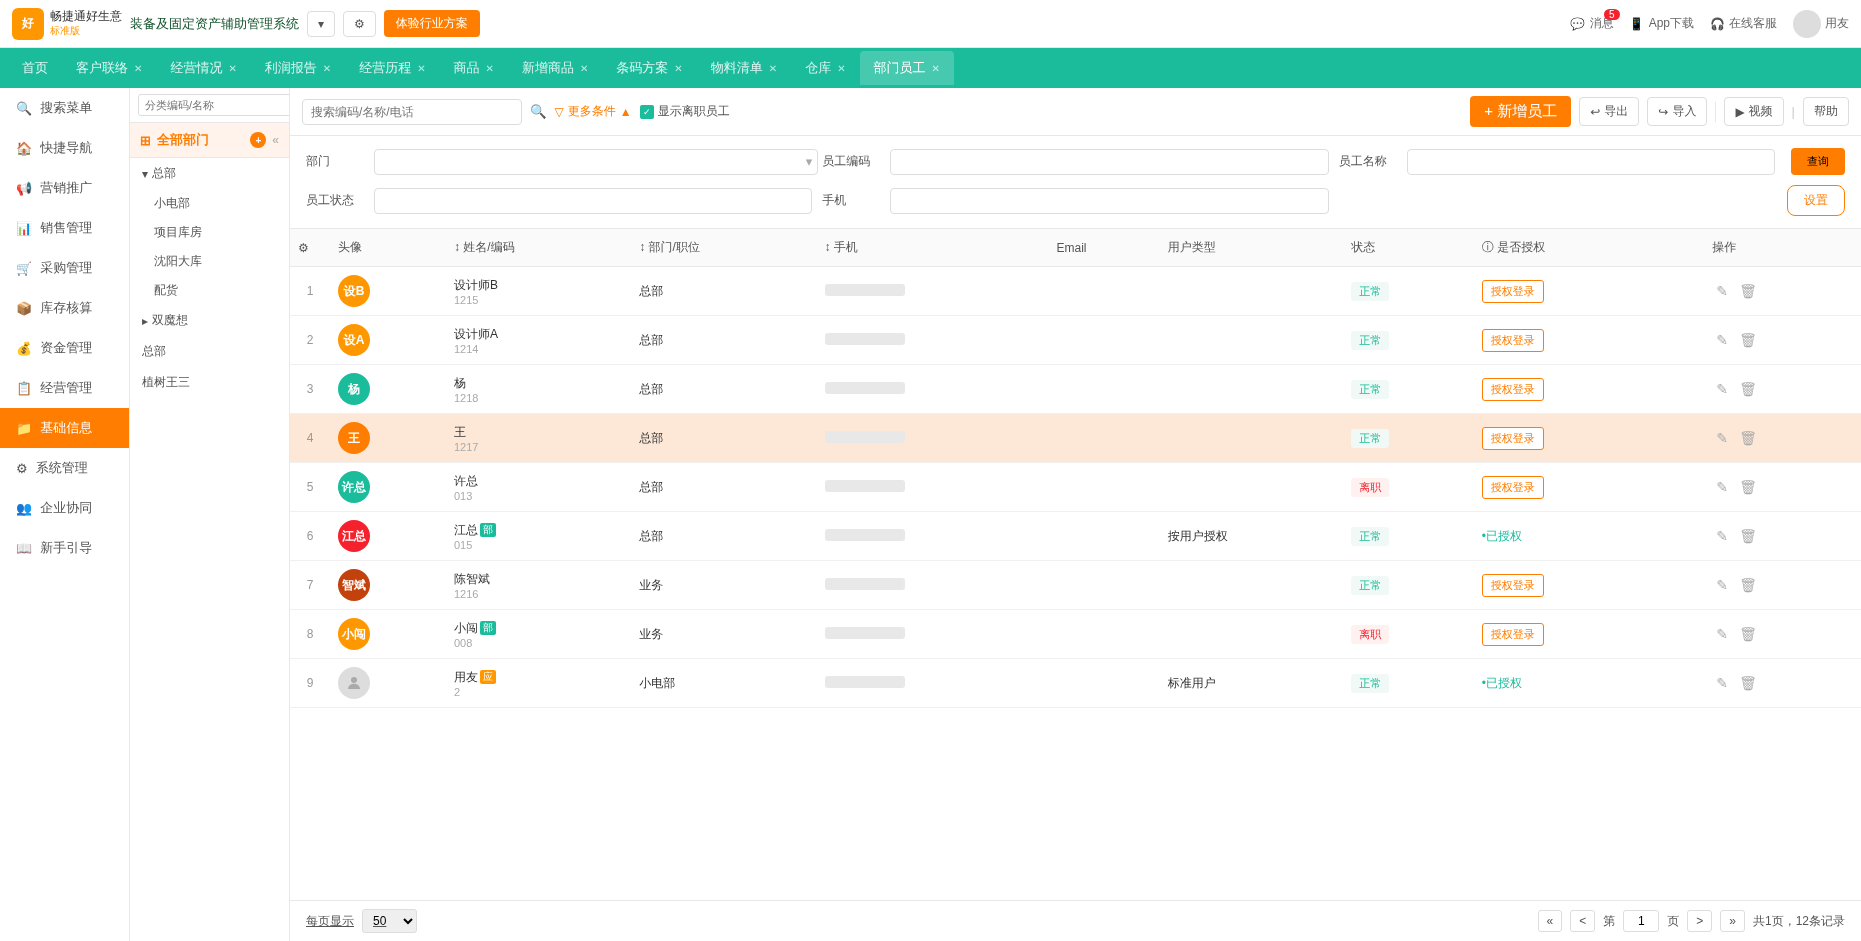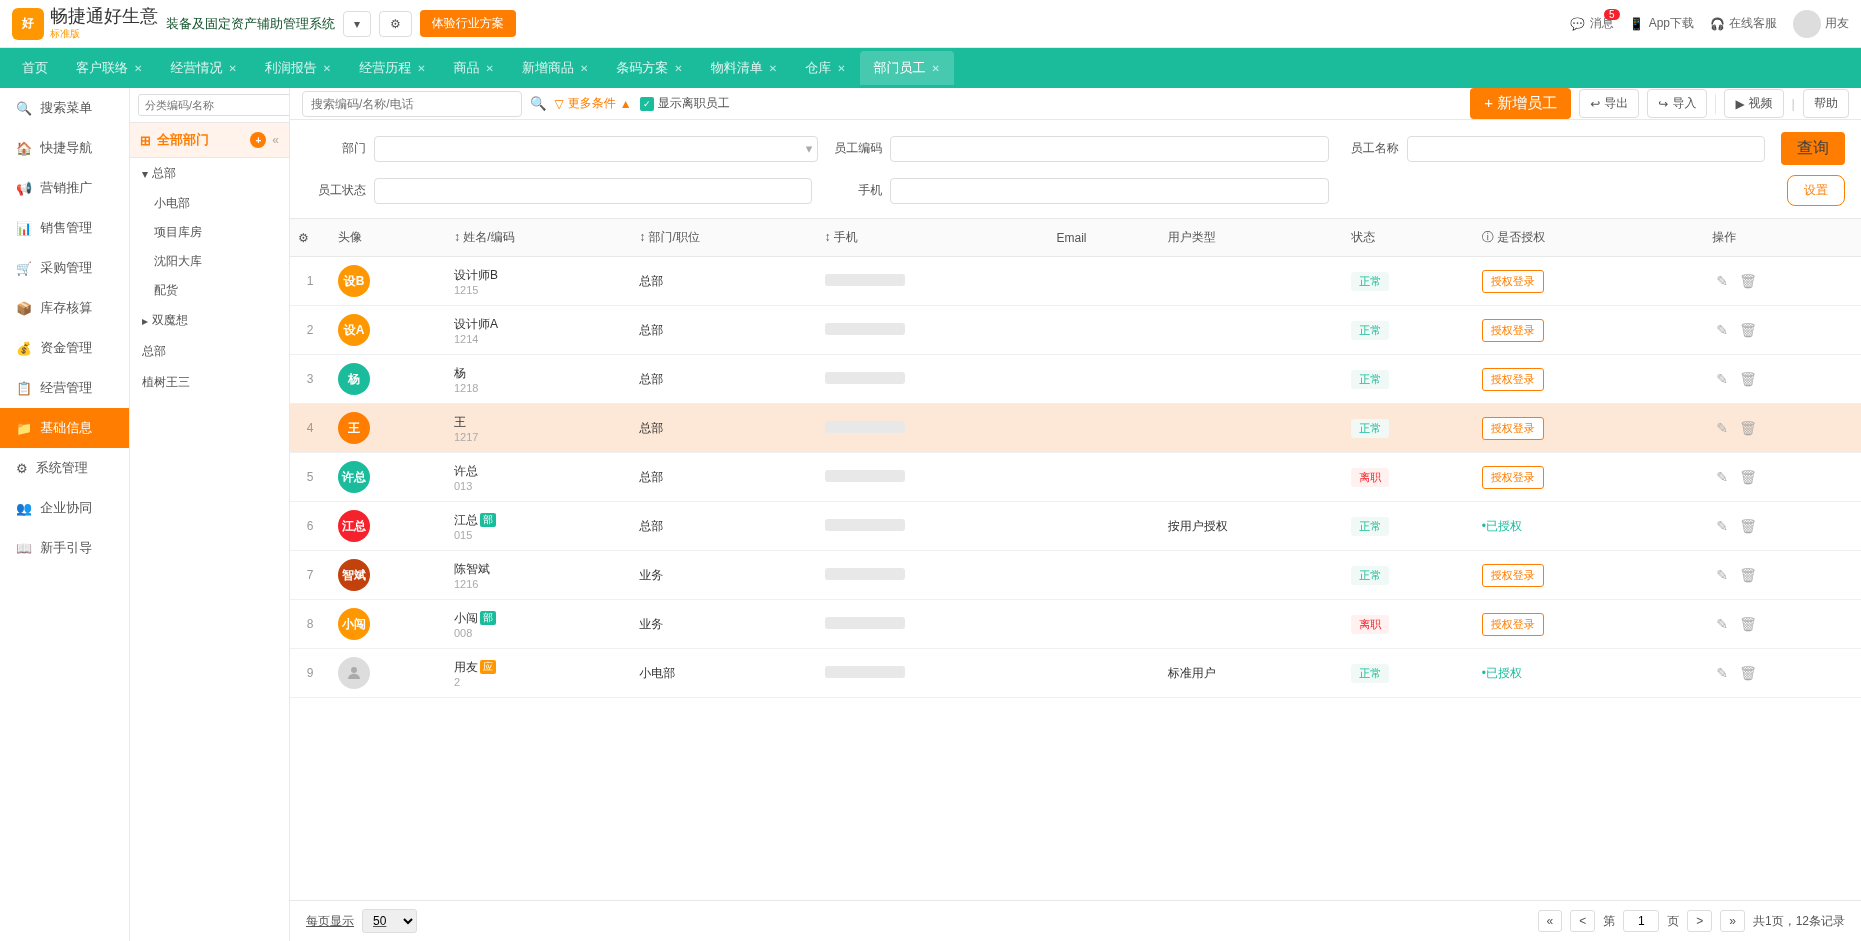--- a/index.html
+++ b/index.html
@@ -3,21 +3,21 @@
   <meta charset="utf-8">
   <style>
     * { box-sizing: border-box; margin: 0; padding: 0; font-family: 'Microsoft YaHei', Arial, sans-serif; }
     body { background: #f5f5f5; font-size: 13px; color: #333; }
 
     
     .top-bar { display: flex; align-items: center; background: #fff; height: 48px; padding: 0 12px; border-bottom: 1px solid #e8e8e8; justify-content: space-between; }
     .top-bar-left { display: flex; align-items: center; gap: 8px; }
     .logo-area { display: flex; align-items: center; gap: 6px; }
     .logo-icon { width: 32px; height: 32px; background: #ff9800; border-radius: 6px; display: flex; align-items: center; justify-content: center; color: white; font-weight: bold; font-size: 12px; }
-    .logo-text { font-size: 18px; color: #333; line-height: 1.2; }
+    .logo-text { font-size: 12px; color: #333; line-height: 1.2; }
     .logo-sub { font-size: 10px; color: #ff9800; }
     .system-title { font-size: 13px; color: #14532d; }
     .top-bar-actions { display: flex; align-items: center; gap: 16px; }
     .top-bar-btn { background: #ff7d00; color: white; border: none; border-radius: 4px; padding: 5px 12px; font-size: 12px; cursor: pointer; }
     .top-bar-icon { display: flex; align-items: center; gap: 4px; font-size: 12px; color: #666; cursor: pointer; position: relative; }
     .badge { background: #f5222d; color: white; border-radius: 8px; padding: 0 4px; font-size: 10px; position: absolute; top: -6px; right: -6px; min-width: 16px; text-align: center; }
     .user-avatar { width: 28px; height: 28px; background: #ddd; border-radius: 50%; }
 
     
     .nav-tabs { background: #1abc9c; display: flex; align-items: center; height: 40px; padding: 0 8px; overflow-x: auto; }
@@ -25,38 +25,38 @@
     .nav-tab.active { background: rgba(255,255,255,0.2); color: white; border-radius: 4px 4px 0 0; }
     .nav-tab-close { color: rgba(255,255,255,0.7); font-size: 10px; margin-left: 2px; }
 
     
     .main-layout { display: flex; height: calc(100vh - 88px); }
 
     
     .content { flex: 1; display: flex; flex-direction: column; overflow: hidden; }
 
     
-    .search-bar { background: #fff; padding: 0 12px; display: flex; align-items: center; gap: 8px; border-bottom: 1px solid #e8e8e8; }
+    .search-bar { background: #fff; padding: 8px 12px; display: flex; align-items: center; gap: 8px; border-bottom: 1px solid #e8e8e8; }
     .search-input { border: 1px solid #ddd; border-radius: 4px; padding: 5px 8px; font-size: 12px; width: 220px; }
     .search-btn { background: none; border: none; cursor: pointer; color: #999; }
     .filter-btn { display: flex; align-items: center; gap: 4px; color: #ff7d00; font-size: 12px; cursor: pointer; }
     .show-off-btn { display: flex; align-items: center; gap: 4px; color: #555; font-size: 12px; cursor: pointer; }
     .checkbox-icon { width: 14px; height: 14px; background: #1abc9c; border-radius: 2px; display: flex; align-items: center; justify-content: center; color: white; font-size: 9px; }
     .action-btns { margin-left: auto; display: flex; gap: 8px; align-items: center; }
     .btn-add { background: #ff7d00; color: white; border: none; border-radius: 4px; padding: 6px 14px; font-size: 15px; cursor: pointer; }
     .btn-outline { background: none; border: 1px solid #ddd; border-radius: 4px; padding: 5px 10px; font-size: 12px; cursor: pointer; color: #555; display: flex; align-items: center; gap: 4px; }
     .divider-v { width: 1px; height: 20px; background: #e8e8e8; }
 
     
     .filter-panel { background: #fff; padding: 12px 16px; border-bottom: 1px solid #e8e8e8; display: grid; grid-template-columns: repeat(3, 1fr); gap: 10px; }
     .filter-row { display: flex; align-items: center; gap: 8px; }
-    .filter-label { font-size: 12px; color: #555; width: 60px; text-align: right; white-space: nowrap; }
+    .filter-label { font-size: 12px; color: #555; width: 60px; white-space: nowrap; }
     .filter-select { flex: 1; border: 1px solid #ddd; border-radius: 4px; padding: 5px 8px; font-size: 12px; appearance: none; background: #fff; }
     .filter-input { flex: 1; border: 1px solid #ddd; border-radius: 4px; padding: 5px 8px; font-size: 12px; }
-    .btn-query { background: #ff7d00; color: #404040; border: none; border-radius: 4px; padding: 6px 16px; font-size: 16px; cursor: pointer; }
+    .btn-query { background: #ff7d00; color: #000000; border: none; border-radius: 4px; padding: 6px 16px; font-size: 11px; cursor: pointer; }
     .btn-set { background: #fff; color: #ff7d00; border: 1px solid #ff7d00; border-radius: 8px; padding: 6px 16px; font-size: 12px; cursor: pointer; }
 
     
     .table-wrapper { flex: 1; overflow: auto; background: #fff; }
     table { width: 100%; border-collapse: collapse; font-size: 12px; }
     th { background: #fafafa; border-bottom: 1px solid #e8e8e8; padding: 10px 8px; text-align: left; color: #555; font-weight: normal; white-space: nowrap; }
     td { border-bottom: 1px solid #f0f0f0; padding: 8px 8px; color: #333; vertical-align: middle; }
     tr.highlighted td { background: #fde8d8; }
     .avatar-circle { width: 32px; height: 32px; border-radius: 50%; display: flex; align-items: center; justify-content: center; color: white; font-size: 12px; font-weight: bold; }
     .status-badge { display: inline-block; padding: 2px 8px; border-radius: 3px; font-size: 11px; }

